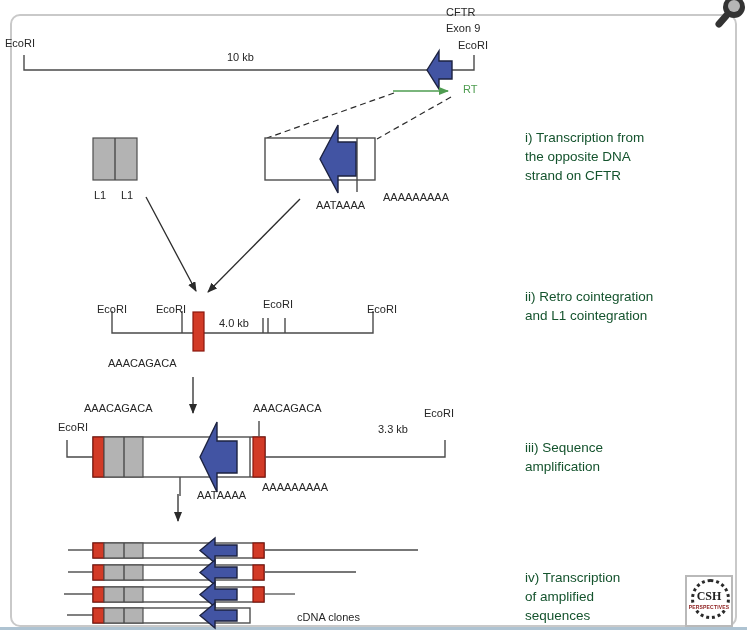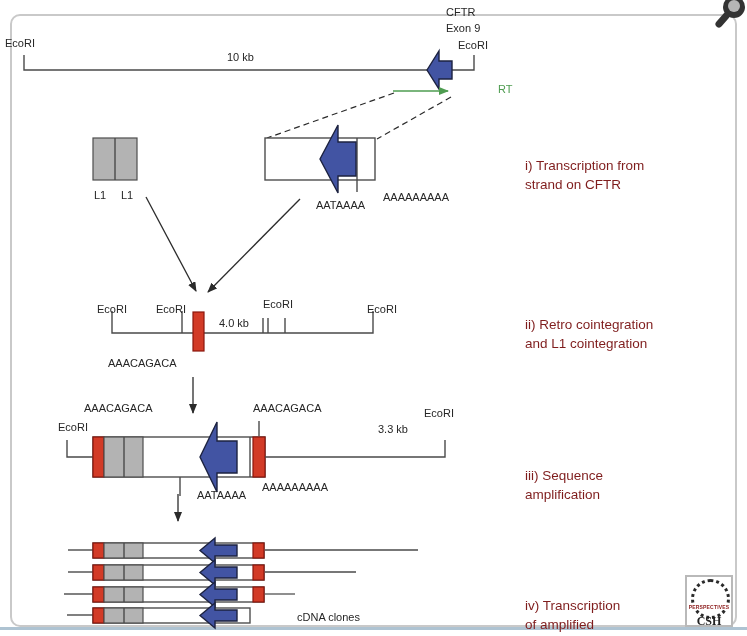--- a/index.html
+++ b/index.html
@@ -12,27 +12,27 @@
   .ln{stroke:var(--line,#4a4a4a);stroke-width:1.4;fill:none;}
   .aln{stroke:#2b2b2b;stroke-width:1.3;fill:none;}
   .dash{stroke:#2b2b2b;stroke-width:1.2;stroke-dasharray:6 4;fill:none;}
   .gln{stroke:var(--green,#4e9c50);stroke-width:1.6;fill:none;}
   .barrow{fill:var(--blue,#4254a3);stroke:var(--navy,#1c2240);stroke-width:1.4;}
   .rbox{fill:var(--red,#d23b27);stroke:var(--red_dark,#8a170c);stroke-width:1.2;}
   .gbox{fill:var(--gray,#b3b3b3);stroke:var(--gray_dark,#4d4d4d);stroke-width:1.2;}
   .wbox{fill:#fff;stroke:#4d4d4d;stroke-width:1.4;}
   .lngray{stroke:#8f8f8f;stroke-width:2;fill:none;}
   .lbl{position:absolute;font-size:11px;color:#262626;white-space:nowrap;}
-  .green-lbl{color:var(--green,#4e9c50);margin-left:35px;}
-  .caption{position:absolute;font-size:13.5px;line-height:19px;color:#7f1d1d;margin-top:28px;}
+  .green-lbl{color:var(--green,#4e9c50);}
+  .caption{position:absolute;font-size:13.5px;line-height:19px;color:#14532d;}
   .caption span{display:block;}
   .logo{position:absolute;left:685px;top:575px;width:44px;height:48px;border:2px solid #b9b9b9;background:#fff;}
   .logo-ring{position:absolute;left:4px;top:2px;width:33px;height:34px;border:3px dotted #2a2a2a;border-radius:50%;}
   .logo-csh{position:absolute;left:0;right:0;top:12px;text-align:center;
-            font-family:"Liberation Serif",serif;font-weight:600;font-size:12px;color:#222;margin-top:25px;}
+            font-family:"Liberation Serif",serif;font-weight:600;font-size:12px;color:#222;}
   .logo-persp{position:absolute;left:1px;right:1px;top:27px;text-align:center;font-weight:bold;
               font-size:5px;letter-spacing:.2px;color:var(--logo_red,#8b1a1a);background:#fff;}
 </style>
 </head>
 <body>
 
 <div id="stage">
 
   <div class="frame"></div>
   <div class="bottombar"></div>
@@ -154,20 +154,21 @@
   <div class="lbl" style="left:58px;top:421px">EcoRI</div>
   <div class="lbl" style="left:424px;top:407px">EcoRI</div>
   <div class="lbl" style="left:378px;top:423px">3.3 kb</div>
   <div class="lbl" style="left:197px;top:489px">AATAAAA</div>
   <div class="lbl" style="left:262px;top:481px">AAAAAAAAA</div>
 
   <div class="lbl" style="left:297px;top:611px">cDNA clones</div>
 
   <div class="caption" style="left:525px;top:128px">
     <span>i) Transcription from</span>
+    <span>the opposite DNA</span>
     <span>strand on CFTR</span>
   </div>
   <div class="caption" style="left:525px;top:287px">
     <span>ii) Retro cointegration</span>
     <span>and L1 cointegration</span>
   </div>
   <div class="caption" style="left:525px;top:568px">
     <span>iv) Transcription</span>
     <span>of amplified</span>
     <span>sequences</span>

